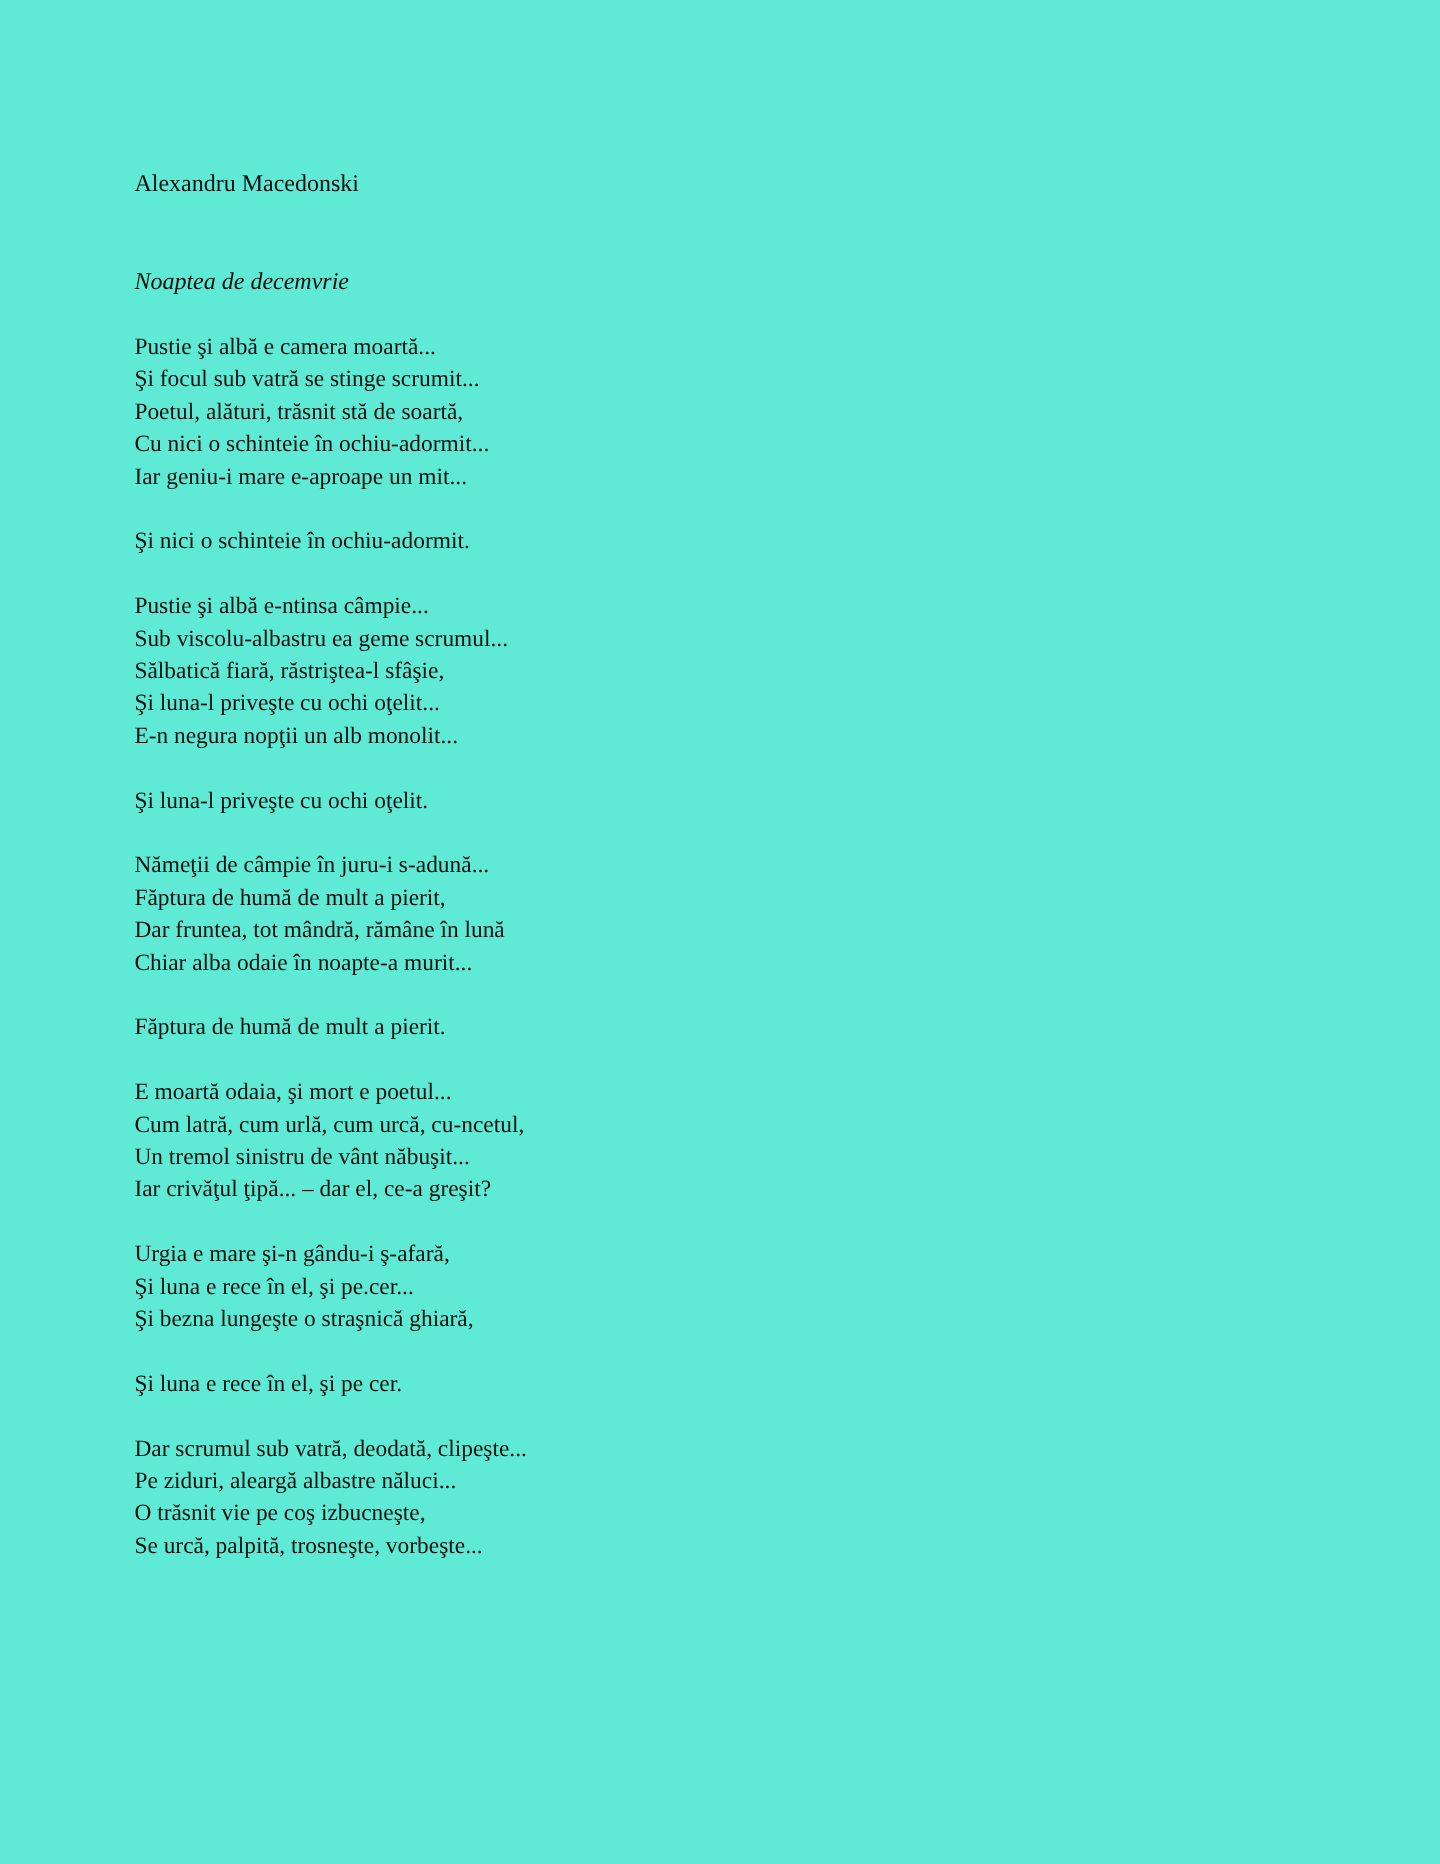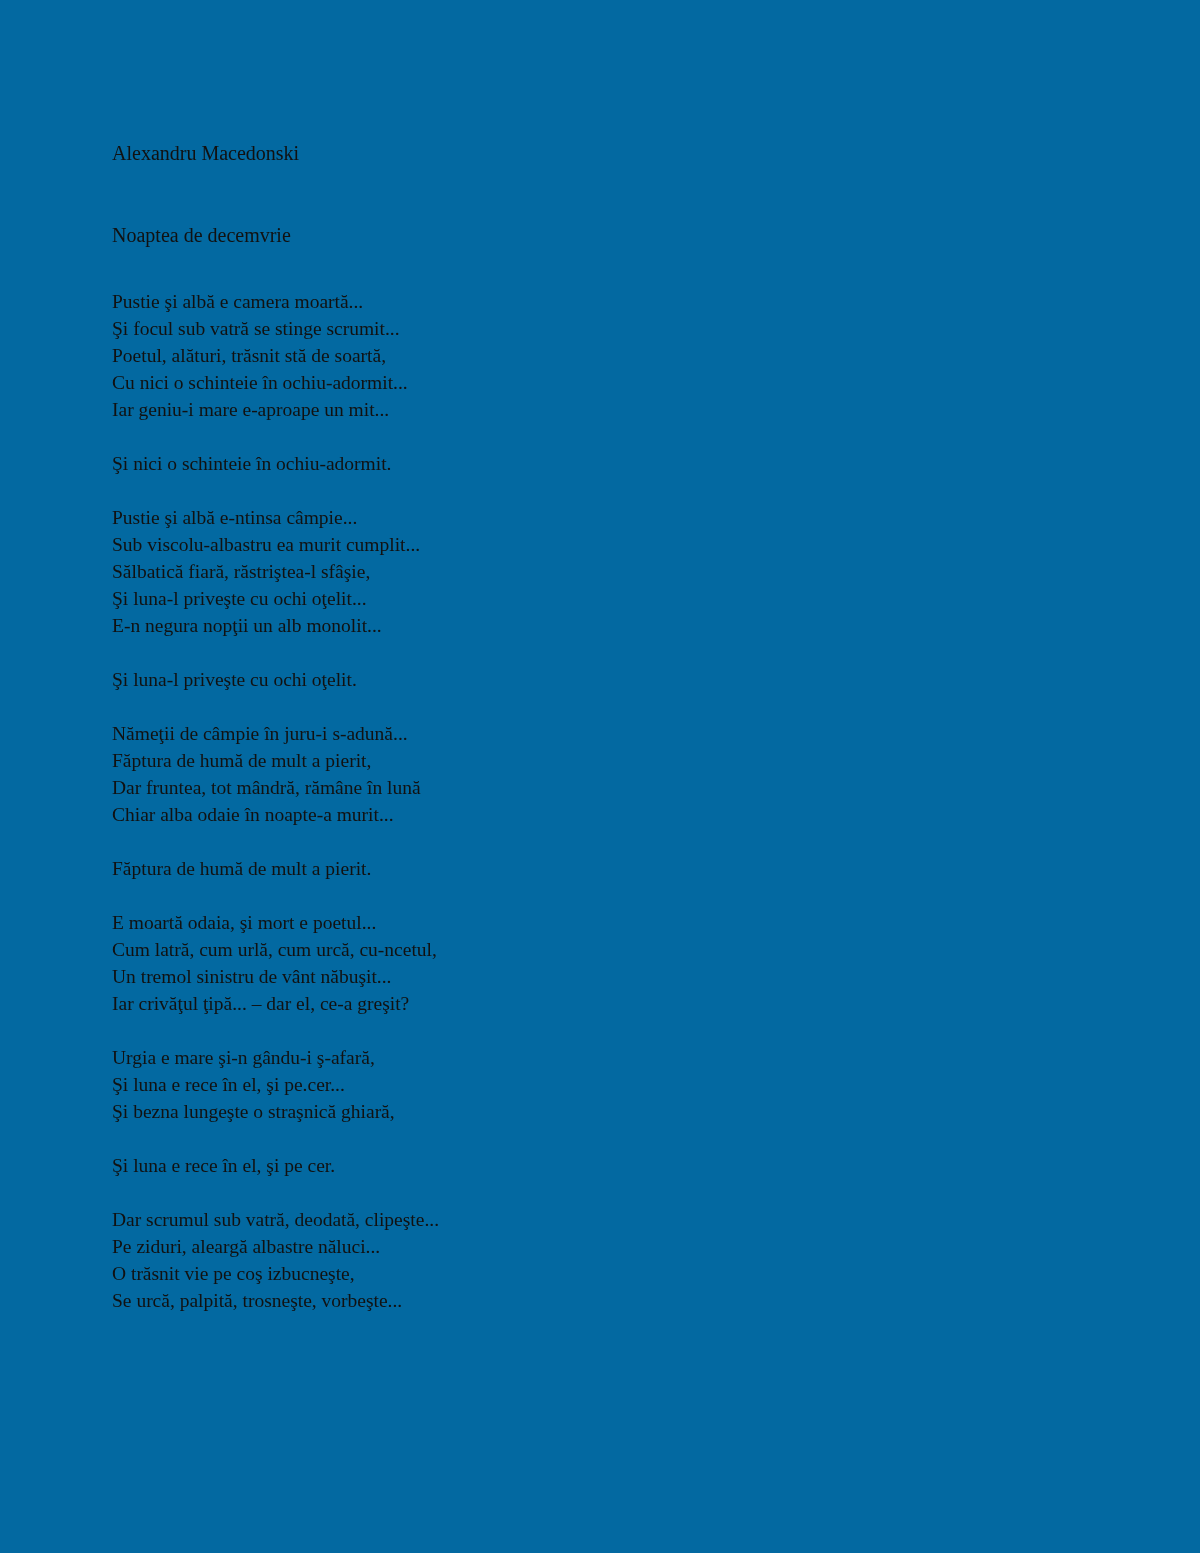--- a/index.html
+++ b/index.html
@@ -12,45 +12,45 @@
     height: 1553px;
     position: relative;
     overflow: hidden;
     font-family: "Liberation Serif", "DejaVu Serif", serif;
     color: #111111;
   }
   .page {
     position: absolute;
     left: 0; top: 0;
     width: 1200px; height: 1553px;
-    background: #0369a1;
+    background: #5eead4;
   }
   .author {
     position: absolute;
     left: 112px;
     top: 140px;
     font-size: 20px;
     line-height: 27px;
     white-space: nowrap;
   }
   .title {
     position: absolute;
     left: 112px;
     top: 222px;
     font-size: 20px;
     line-height: 27px;
+    font-style: italic;
     white-space: nowrap;
   }
   .poem {
     position: absolute;
     left: 112px;
     top: 276px;
     font-size: 19.5px;
     line-height: 27px;
-    margin-top: 12px;
   }
   .stanza {
     margin: 0 0 27px 0;
   }
   .line {
     display: block;
     white-space: nowrap;
     height: 27px;
   }
 </style>
@@ -68,21 +68,21 @@
       <span class="line">Poetul, alături, trăsnit stă de soartă,</span>
       <span class="line">Cu nici o schinteie în ochiu-adormit...</span>
       <span class="line">Iar geniu-i mare e-aproape un mit...</span>
     </div>
     <div class="stanza">
       <span class="line">Şi nici o schinteie în ochiu-adormit.</span>
     </div>
 
     <div class="stanza">
       <span class="line">Pustie şi albă e-ntinsa câmpie...</span>
-      <span class="line">Sub viscolu-albastru ea murit cumplit...</span>
+      <span class="line">Sub viscolu-albastru ea geme scrumul...</span>
       <span class="line">Sălbatică fiară, răstriştea-l sfâşie,</span>
       <span class="line">Şi luna-l priveşte cu ochi oţelit...</span>
       <span class="line">E-n negura nopţii un alb monolit...</span>
     </div>
     <div class="stanza">
       <span class="line">Şi luna-l priveşte cu ochi oţelit.</span>
     </div>
 
     <div class="stanza">
       <span class="line">Nămeţii de câmpie în juru-i s-adună...</span>

